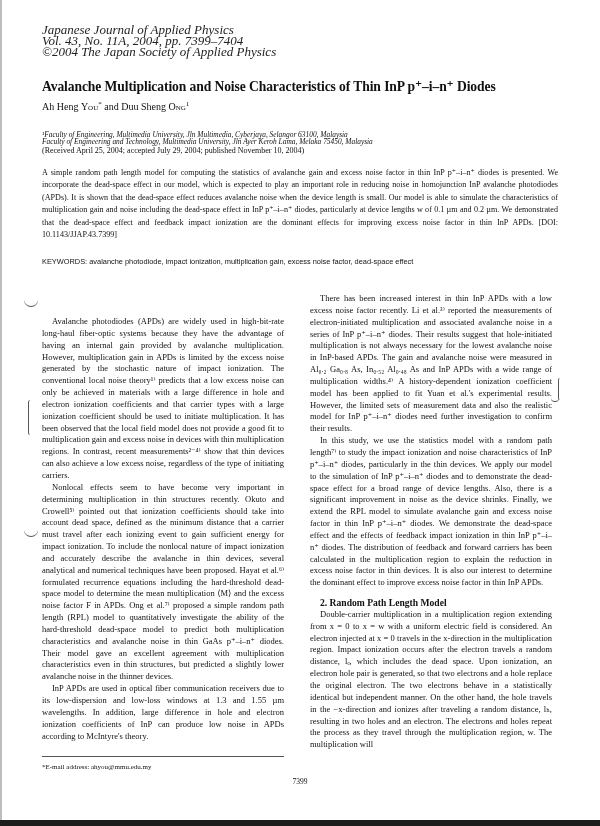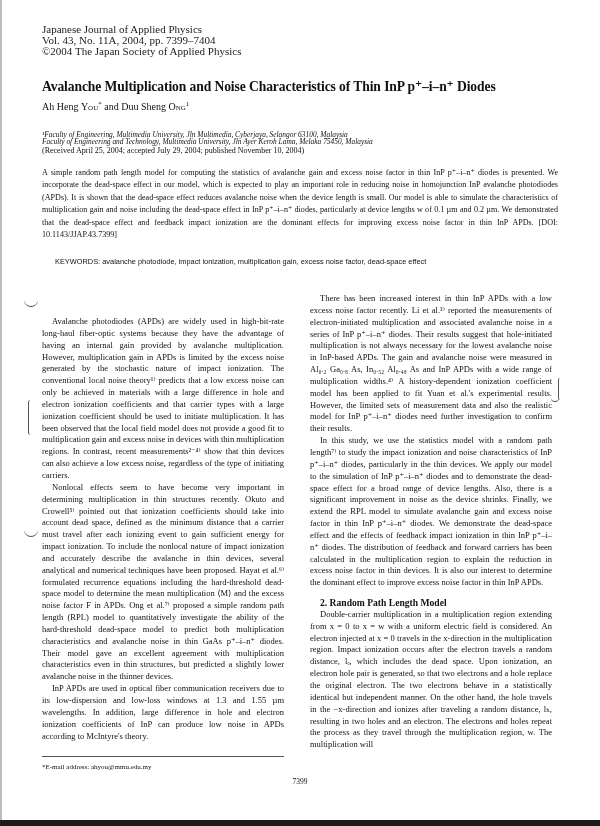--- a/index.html
+++ b/index.html
@@ -3,28 +3,28 @@
 <meta charset="utf-8">
 <style>
   html, body { margin: 0; padding: 0; }
   body {
     width: 600px; height: 826px; position: relative; overflow: hidden;
     background: #ffffff; color: #111;
     font-family: "Liberation Serif", "DejaVu Serif", serif;
   }
   .left-edge { position: absolute; left: 0; top: 0; width: 2px; height: 826px; background: #bdbdbd; }
   .bottom-strip { position: absolute; left: 0; top: 820px; width: 600px; height: 6px; background: #1c1c1c; }
-  .journal-header { position: absolute; left: 42px; top: 24px; font-size: 11px; line-height: 11px; color: #222; }
+  .journal-header { position: absolute; left: 42px; top: 24px; font-size: 13px; line-height: 11px; color: #222; font-style: italic; }
   .title { position: absolute; left: 42px; top: 78px; font-size: 13.6px; font-weight: bold; letter-spacing: -0.1px; white-space: nowrap; }
   .authors { position: absolute; left: 42px; top: 101px; font-size: 10px; white-space: nowrap; }
   .sc { font-variant: small-caps; }
   .affil { position: absolute; left: 42px; font-size: 7.4px; font-style: italic; white-space: nowrap; }
   .received { position: absolute; left: 42px; top: 146px; font-size: 8px; white-space: nowrap; }
   .abstract { position: absolute; left: 42px; top: 167px; width: 516px; font-size: 8.1px; line-height: 12.4px; text-align: justify; }
-  .keywords { position: absolute; left: 55px; top: 257px; font-family: "Liberation Sans", "DejaVu Sans", sans-serif; font-size: 7.4px; white-space: nowrap; }
+  .keywords { position: absolute; left: 42px; top: 257px; font-family: "Liberation Sans", "DejaVu Sans", sans-serif; font-size: 7.4px; white-space: nowrap; }
   .col { position: absolute; top: 285px; width: 242px; font-size: 8.5px; line-height: 11.85px; text-align: justify; margin-top: 44px; }
   .col-left { left: 42px; top: 272px; }
   .col-right { left: 310px; top: 249px; }
   .col p { margin: 0; text-indent: 10px; }
   .section-heading { font-weight: bold; font-size: 9.6px; margin: 0 0 5px 0; text-indent: 0; }
   .col-right .section-heading { margin-top: 8px; }
   .footnote-rule { position: absolute; left: 42px; top: 756px; width: 242px; height: 1px; background: #555; }
   .footnote { position: absolute; left: 42px; top: 763px; font-size: 7px; }
   .page-number { position: absolute; left: 0; width: 600px; top: 777px; text-align: center; font-size: 7.5px; }
   .pen-mark { position: absolute; border-color: #555; border-style: solid; border-width: 0; }

